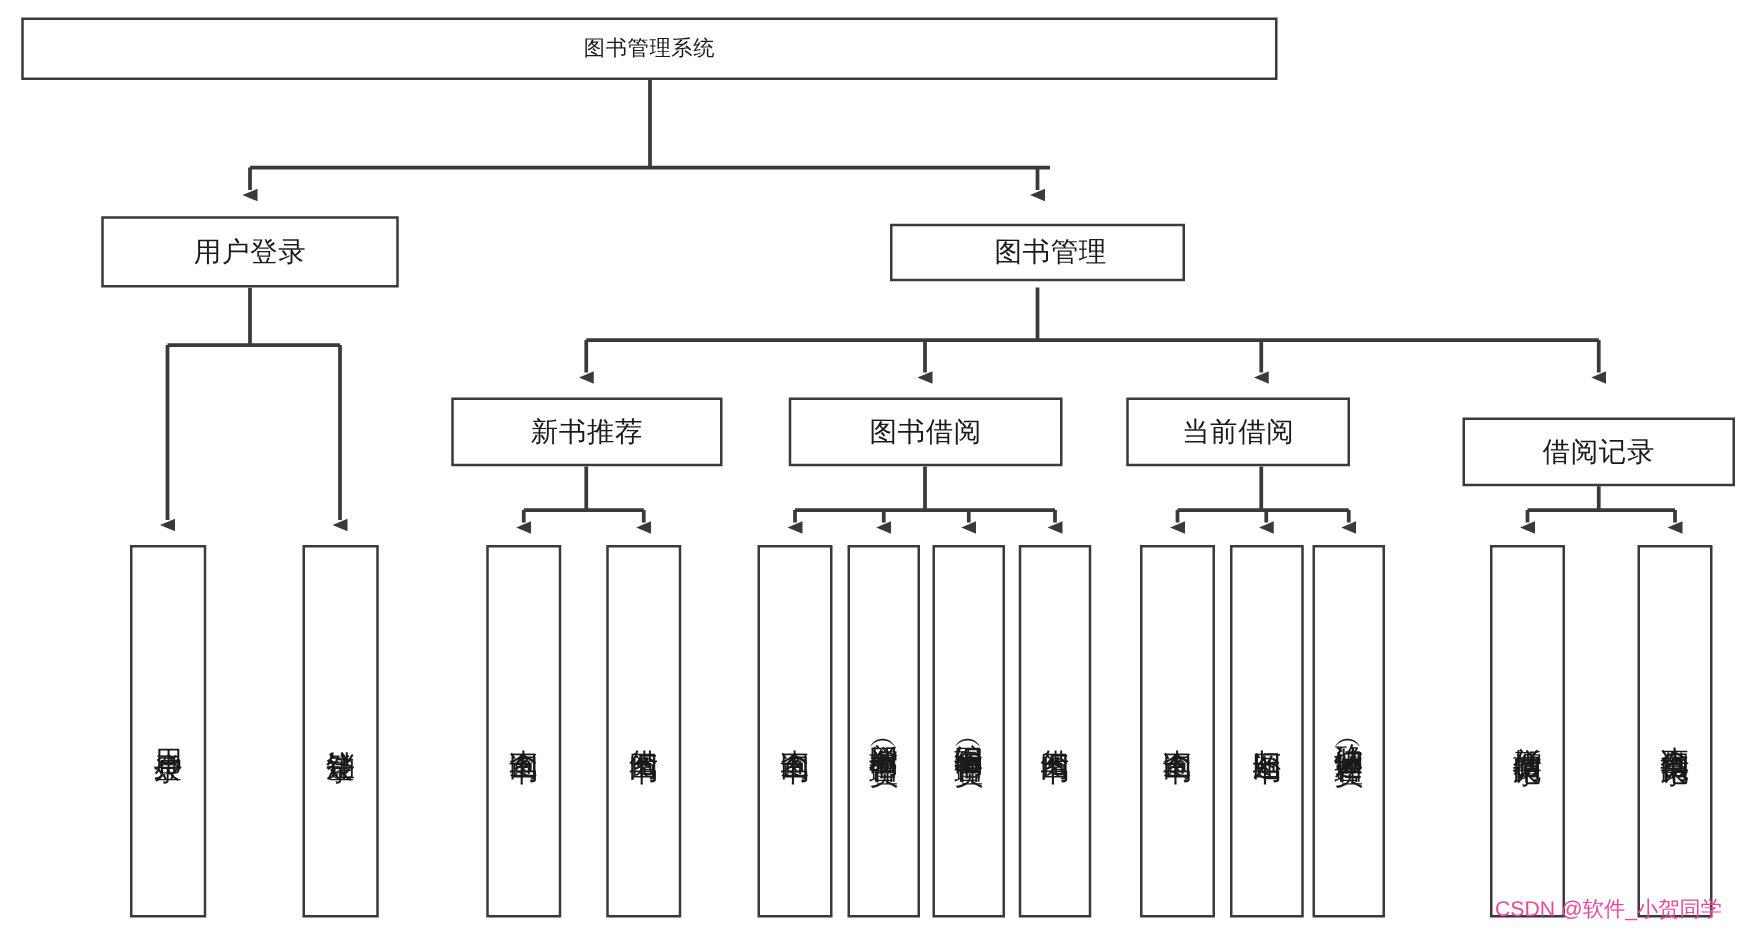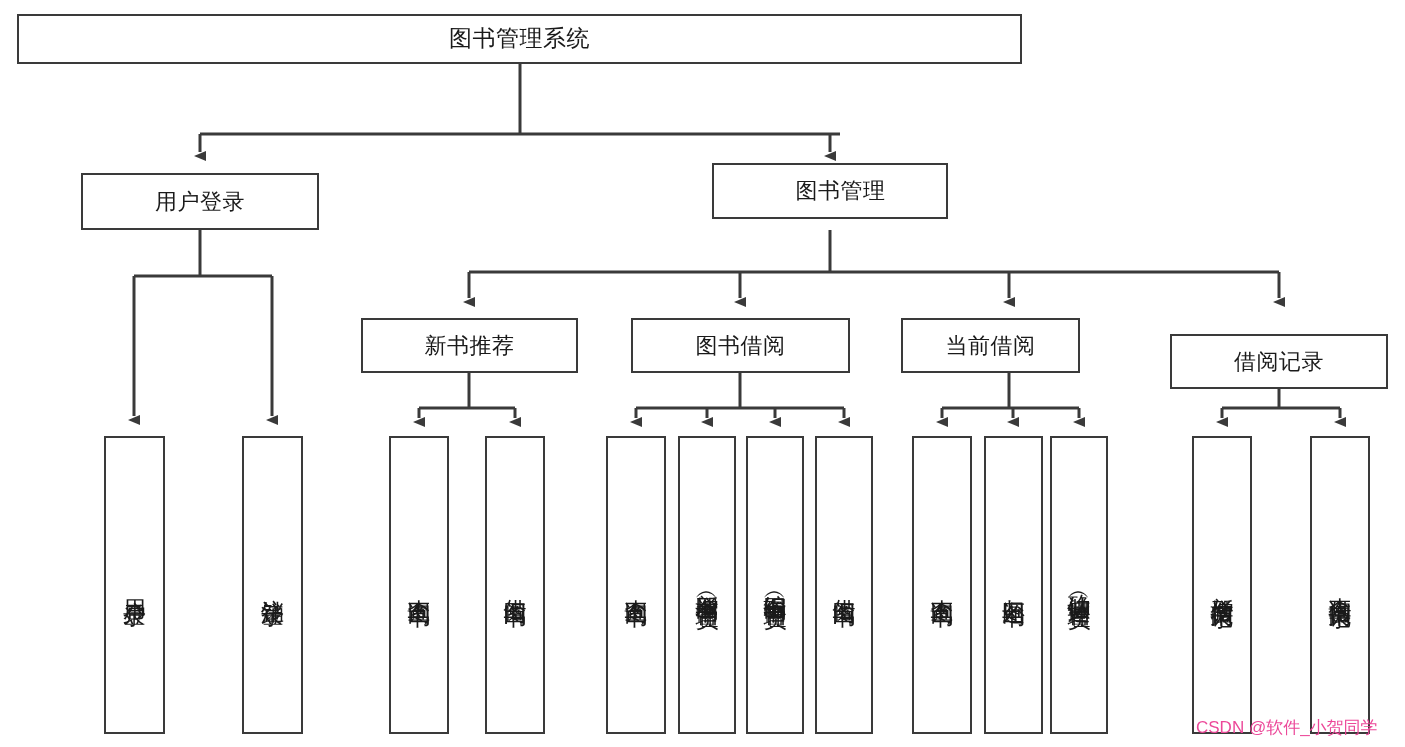--- a/index.html
+++ b/index.html
@@ -46,21 +46,21 @@
     writing-mode: horizontal-tb;
     font-size: 22px;
   }
   .node.vertical .label {
     writing-mode: vertical-rl;
     text-orientation: upright;
     font-size: 23px;
     letter-spacing: 2px;
     max-height: 100%;
   }
-  #node-root .label { font-size: 23px; font-family: Liberation Serif, serif; }
+  #node-root .label { font-size: 17px; }
   .watermark {
     position: absolute;
     color: #ec4899;
     font-size: 17px;
     white-space: nowrap;
     pointer-events: none;
     font-family: "Liberation Sans", "DejaVu Sans", sans-serif;
   }
 </style>
 </head>
@@ -118,21 +118,21 @@
     </g>
   </svg>
 
   <div class="node horizontal" id="node-root" style="left:17px; top:14px; width:1005px; height:50px;">
     <span class="label">图书管理系统</span>
   </div>
 
   <div class="node horizontal" style="left:81px; top:173px; width:238px; height:57px;">
     <span class="label">用户登录</span>
   </div>
-  <div class="node horizontal" style="left:712px; top:163px; width:236px; height:56px;padding-left:21px;">
+  <div class="node horizontal" style="left:712px; top:179px; width:236px; height:46px;padding-left:21px;">
     <span class="label">图书管理</span>
   </div>
 
   <div class="node horizontal" style="left:361px; top:318px; width:217px; height:55px;">
     <span class="label">新书推荐</span>
   </div>
   <div class="node horizontal" style="left:631px; top:318px; width:219px; height:55px;">
     <span class="label">图书借阅</span>
   </div>
   <div class="node horizontal" style="left:901px; top:318px; width:179px; height:55px;">

